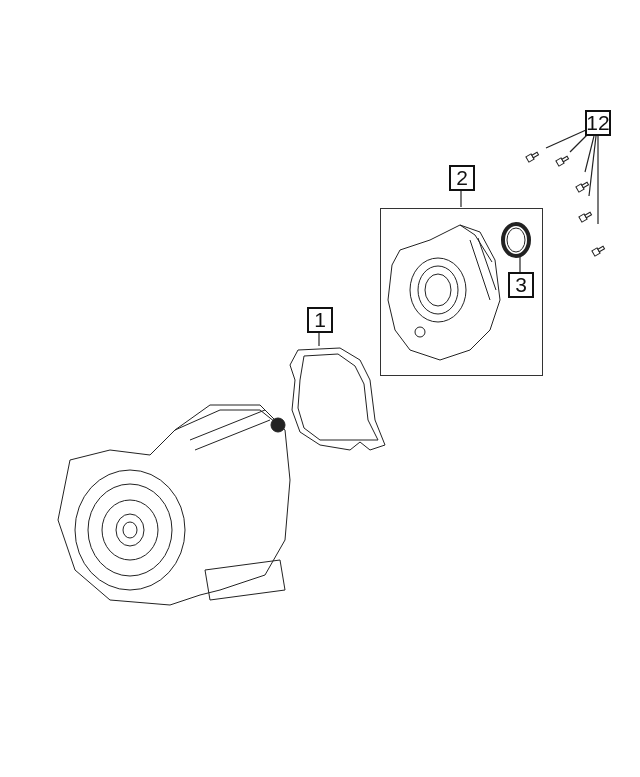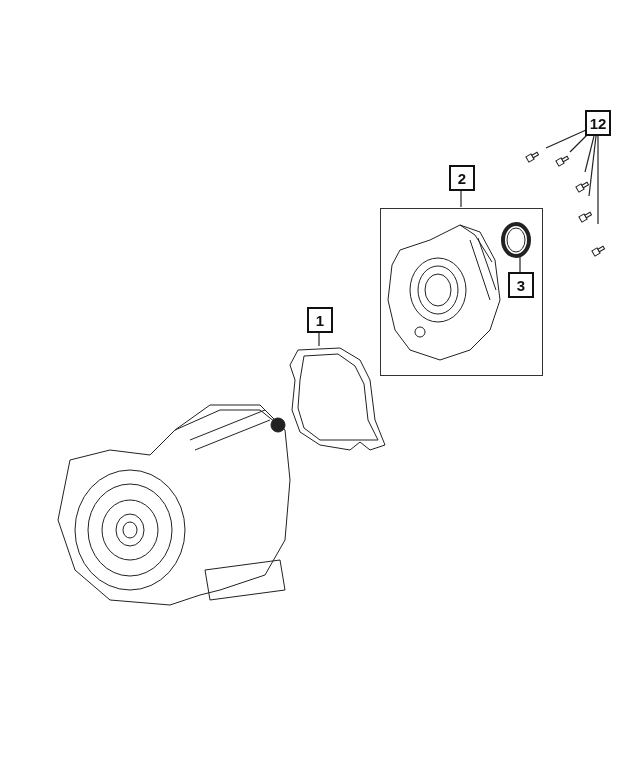--- a/index.html
+++ b/index.html
@@ -1,20 +1,20 @@
 <!DOCTYPE html>
 <html><head>
 <meta charset="utf-8">
 <style>
   html, body { margin:0; padding:0; background:#ffffff; }
   body { width:640px; height:777px; position:relative; overflow:hidden;
          font-family: "Liberation Sans", sans-serif; }
   .callout { position:absolute; width:22px; height:22px; border:2px solid #111;
              background:#fff; display:flex; align-items:center; justify-content:center;
-             font-weight:bold; font-size:15px; color:#111; box-sizing:content-box; }
+             font-weight:normal; font-size:21px; color:#111; box-sizing:content-box; }
   .frame { position:absolute; border:1.5px solid #333; box-sizing:border-box; }
   svg.layer { position:absolute; left:0; top:0; }
 </style>
 </head>
 <body>
 
 <svg class="layer" width="640" height="777" viewBox="0 0 640 777">
   <g fill="none" stroke="#222" stroke-width="1.2">
 
     <line x1="586" y1="130" x2="546" y2="148"></line>

